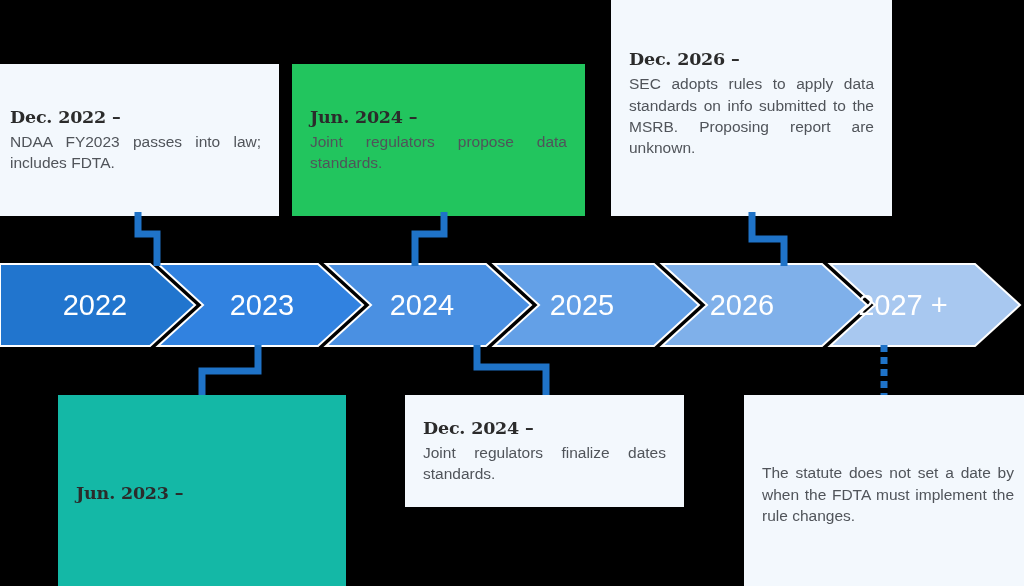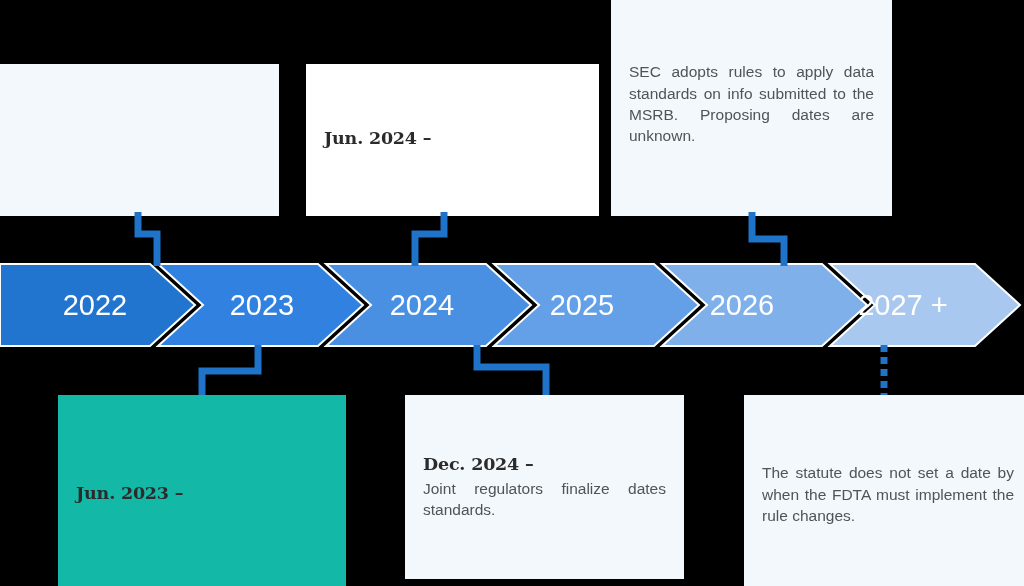--- a/index.html
+++ b/index.html
@@ -70,28 +70,32 @@
     height: 586px;
     pointer-events: none;
   }
 </style>
 </head>
 <body>
 
 <div id="canvas" style="background: rgb(0, 0, 0);">
 
   <div class="callout" style="left: -8px; top: 64px; width: 287px; height: 152px; background: rgb(243, 248, 253);">
+    <div class="c-title">Dec. 2022 –</div>
+    <div class="c-body">NDAA FY2023 passes into law; includes FDTA.</div>
   </div>
 
-  <div class="callout" style="left: 306px; top: 64px; width: 293px; height: 152px; background: #ffffff;">
+  <div class="callout" style="left: 292px; top: 64px; width: 293px; height: 152px; background: #22c55e;">
     <div class="c-title">Jun. 2024 –</div>
+    <div class="c-body">Joint regulators propose data standards.</div>
   </div>
 
   <div class="callout" style="left: 611px; top: -8px; width: 281px; height: 224px; background: rgb(243, 248, 253);">
-    <div class="c-body">SEC adopts rules to apply data standards on info submitted to the MSRB. Proposing dates are unknown.</div>
+    <div class="c-title">Dec. 2026 –</div>
+    <div class="c-body">SEC adopts rules to apply data standards on info submitted to the MSRB. Proposing report are unknown.</div>
   </div>
 
   <div id="timeline">
     <svg width="1024" height="86" viewBox="0 0 1024 86">
       <g>
 
         <path d="M 0,2 L 150,2 L 195,43 L 150,84 L 0,84 Z" fill="#2175ce" stroke="#ffffff" stroke-width="2"></path>
 
         <path d="M 158,2 L 318,2 L 363,43 L 318,84 L 158,84 L 203,43 Z" fill="#3182e0" stroke="#ffffff" stroke-width="2"></path>
 
@@ -128,21 +132,21 @@
       <polyline points="477,345 477,367 546,367 546,396" stroke="#1f73c8"></polyline>
     </g>
 
     <line x1="884" y1="345" x2="884" y2="396" stroke-width="7" stroke-dasharray="7 5" stroke-linecap="butt" stroke="#1f73c8"></line>
   </svg>
 
   <div class="callout" style="left: 58px; top: 395px; width: 288px; height: 199px; background: #14b8a6;">
     <div class="c-title">Jun. 2023 –</div>
   </div>
 
-  <div class="callout" style="left: 405px; top: 395px; width: 279px; height: 184px; background: rgb(243, 248, 253);">
+  <div class="callout" style="left: 405px; top: 395px; width: 279px; height: 112px; background: rgb(243, 248, 253);">
     <div class="c-title">Dec. 2024 –</div>
     <div class="c-body">Joint regulators finalize dates standards.</div>
   </div>
 
   <div class="callout" style="left: 744px; top: 395px; width: 288px; height: 199px; background: rgb(243, 248, 253);">
     <div class="c-body">The statute does not set a date by when the FDTA must implement the rule changes.</div>
   </div>
 
 </div>
 

